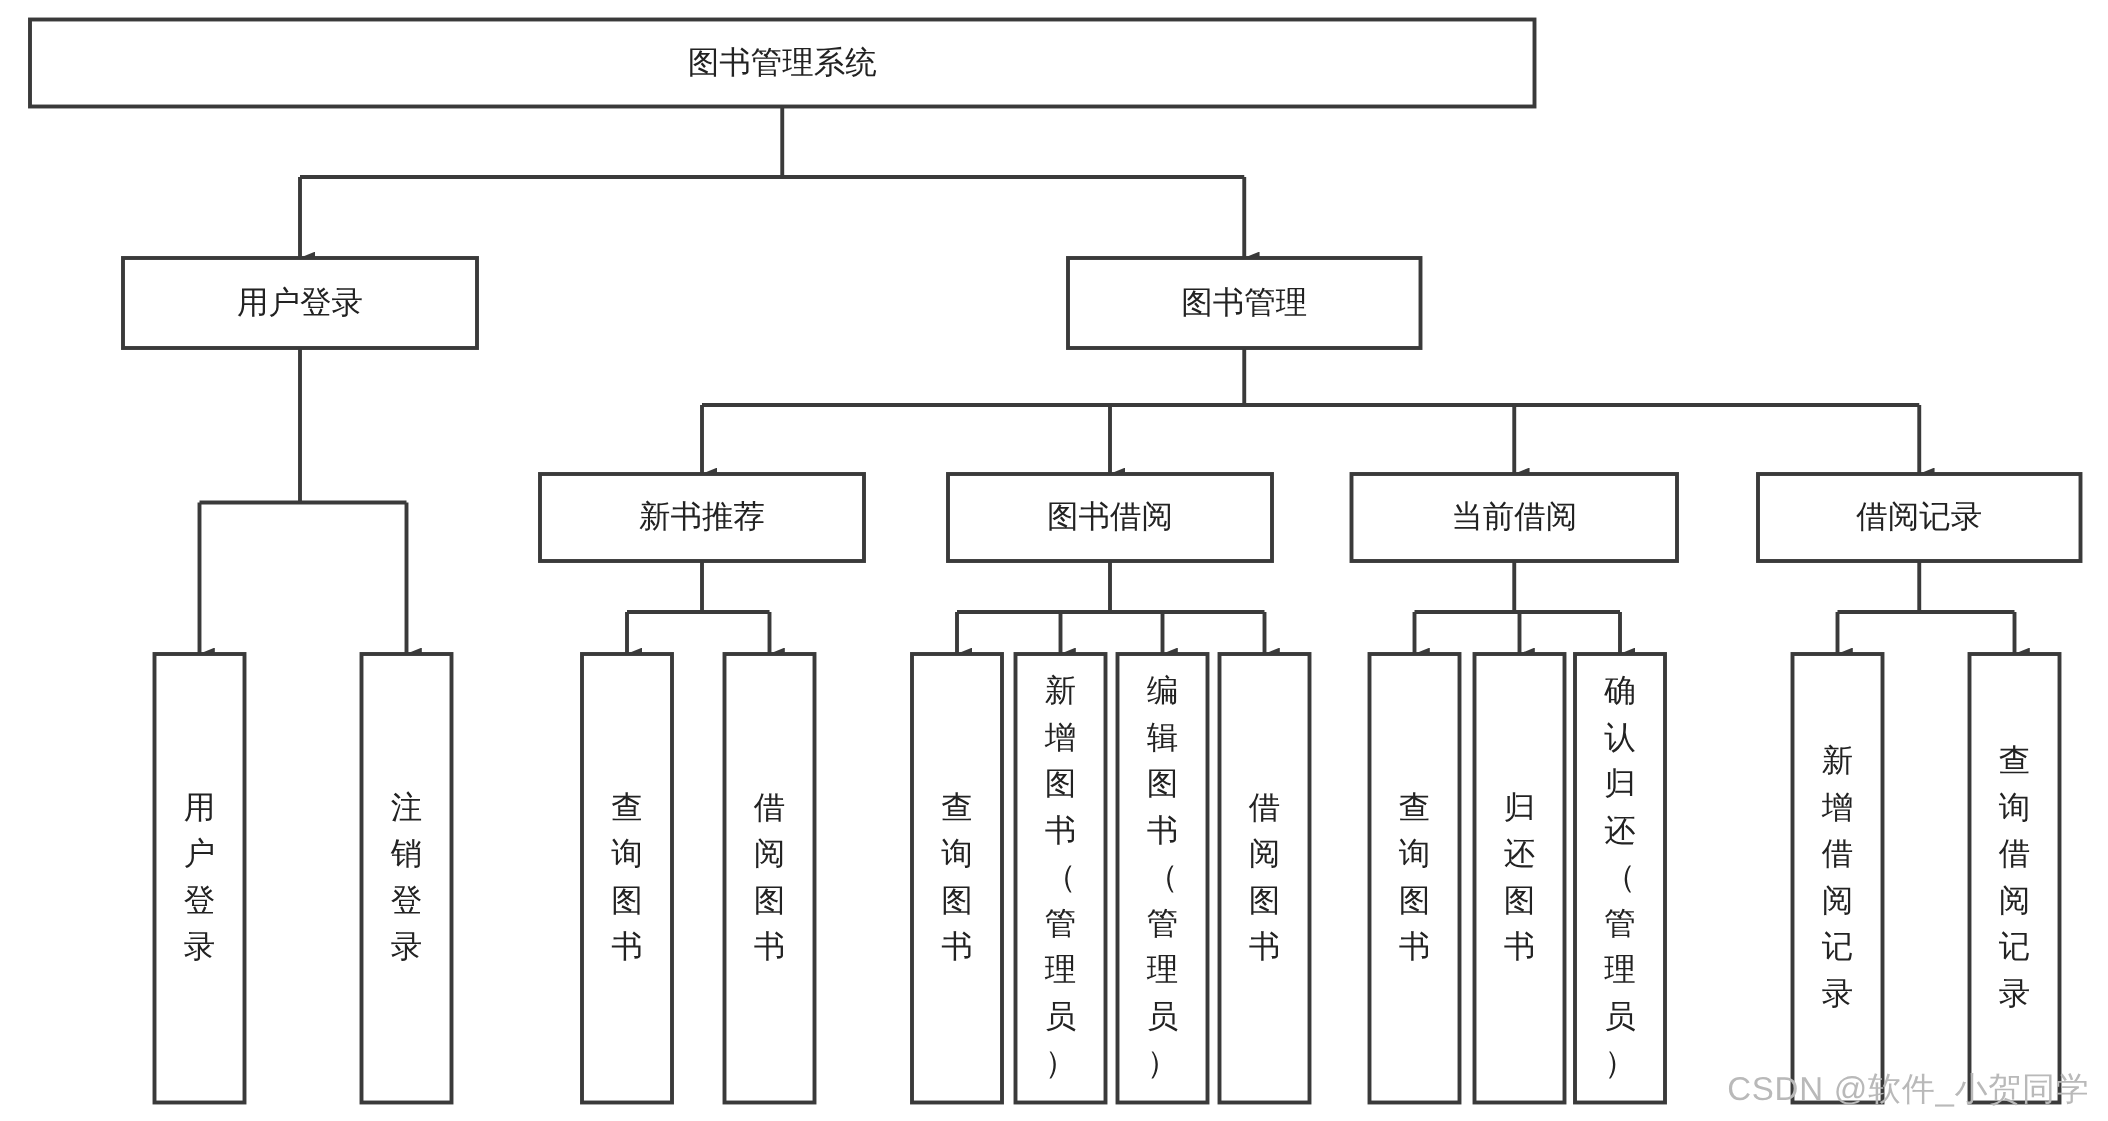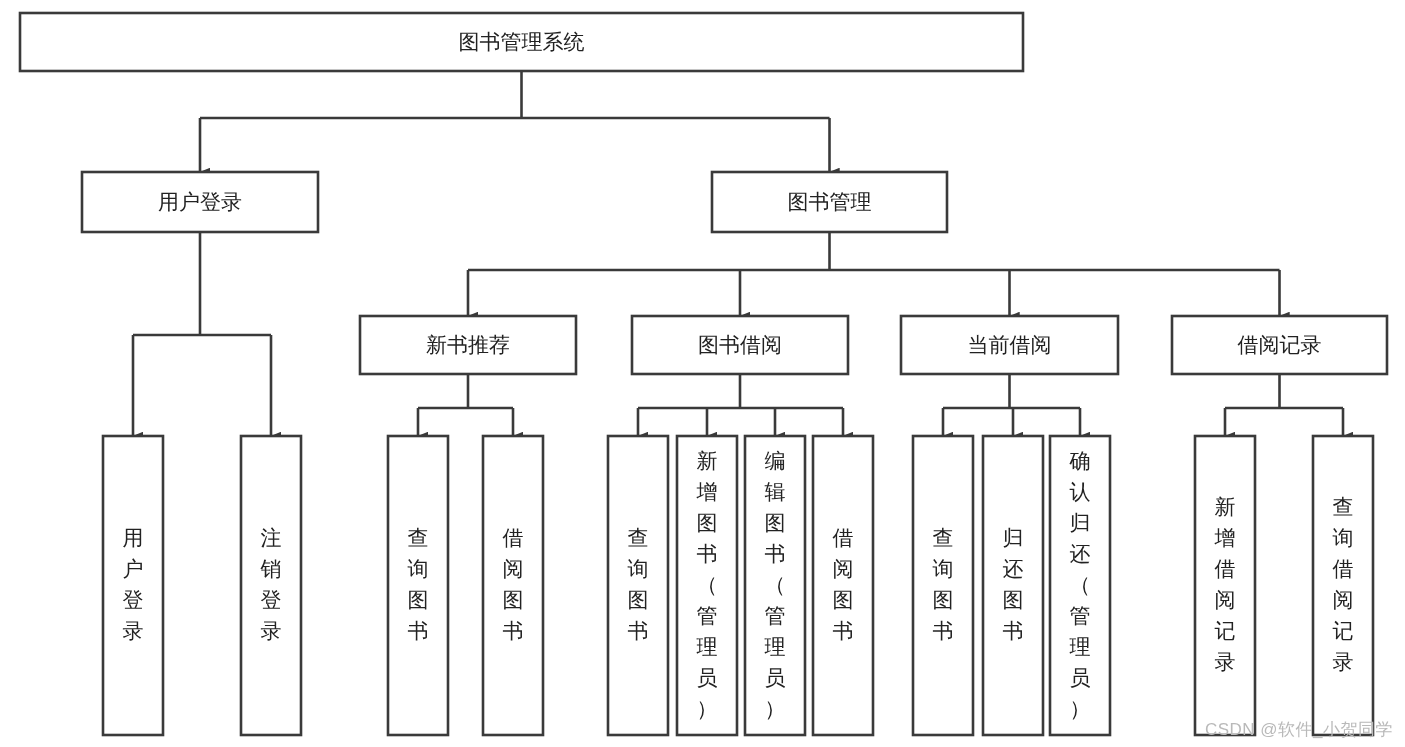--- a/index.html
+++ b/index.html
@@ -48,21 +48,21 @@
     fill: #222222;
     font-family: "Liberation Sans", "DejaVu Sans", sans-serif;
     font-size: 21px;
     text-anchor: middle;
   }
   .watermark {
     position: absolute;
     right: 12px;
     bottom: 6px;
     font-family: "Liberation Sans", "DejaVu Sans", sans-serif;
-    font-size: 17px;
+    font-size: 22px;
     color: #b9b9b9;
     letter-spacing: 0.5px;
     white-space: nowrap;
     user-select: none;
   }
 </style>
 </head>
 <body>
 
 <div id="diagram-root">

